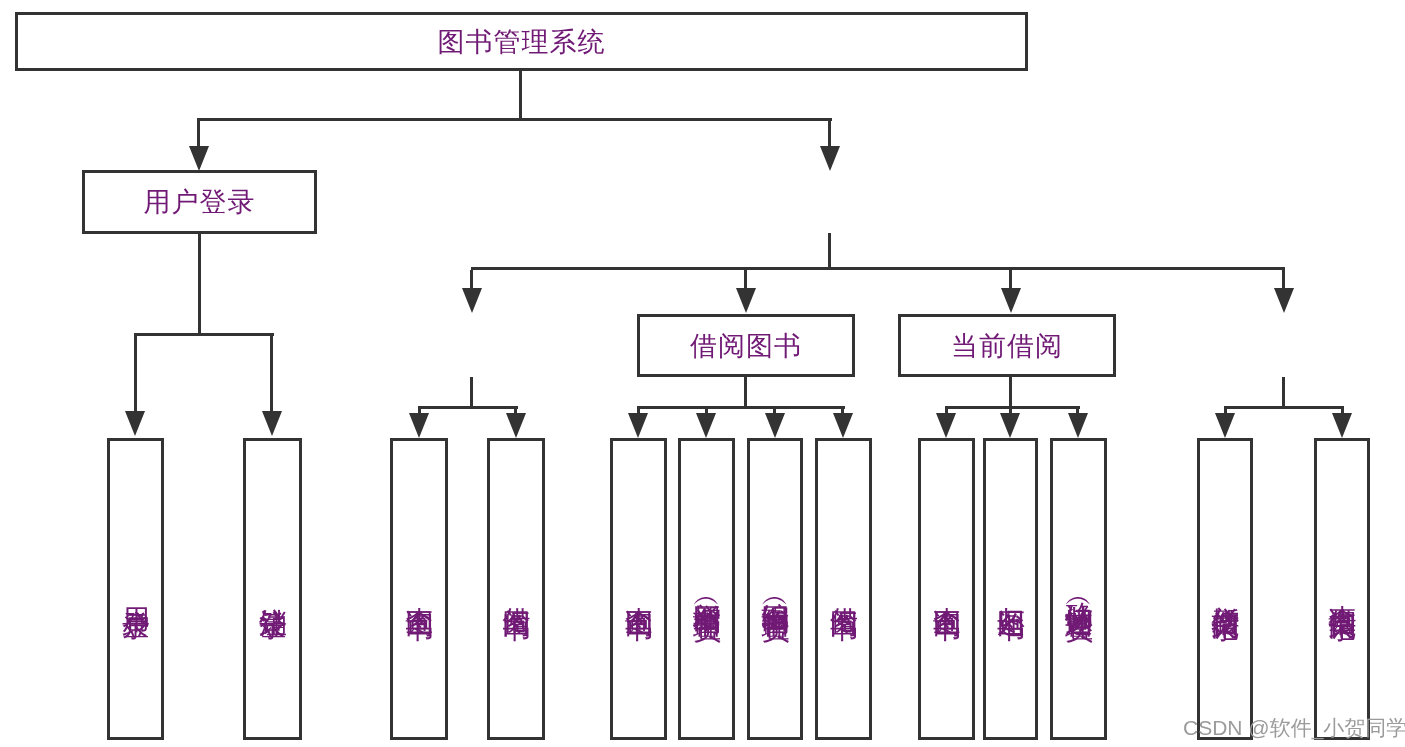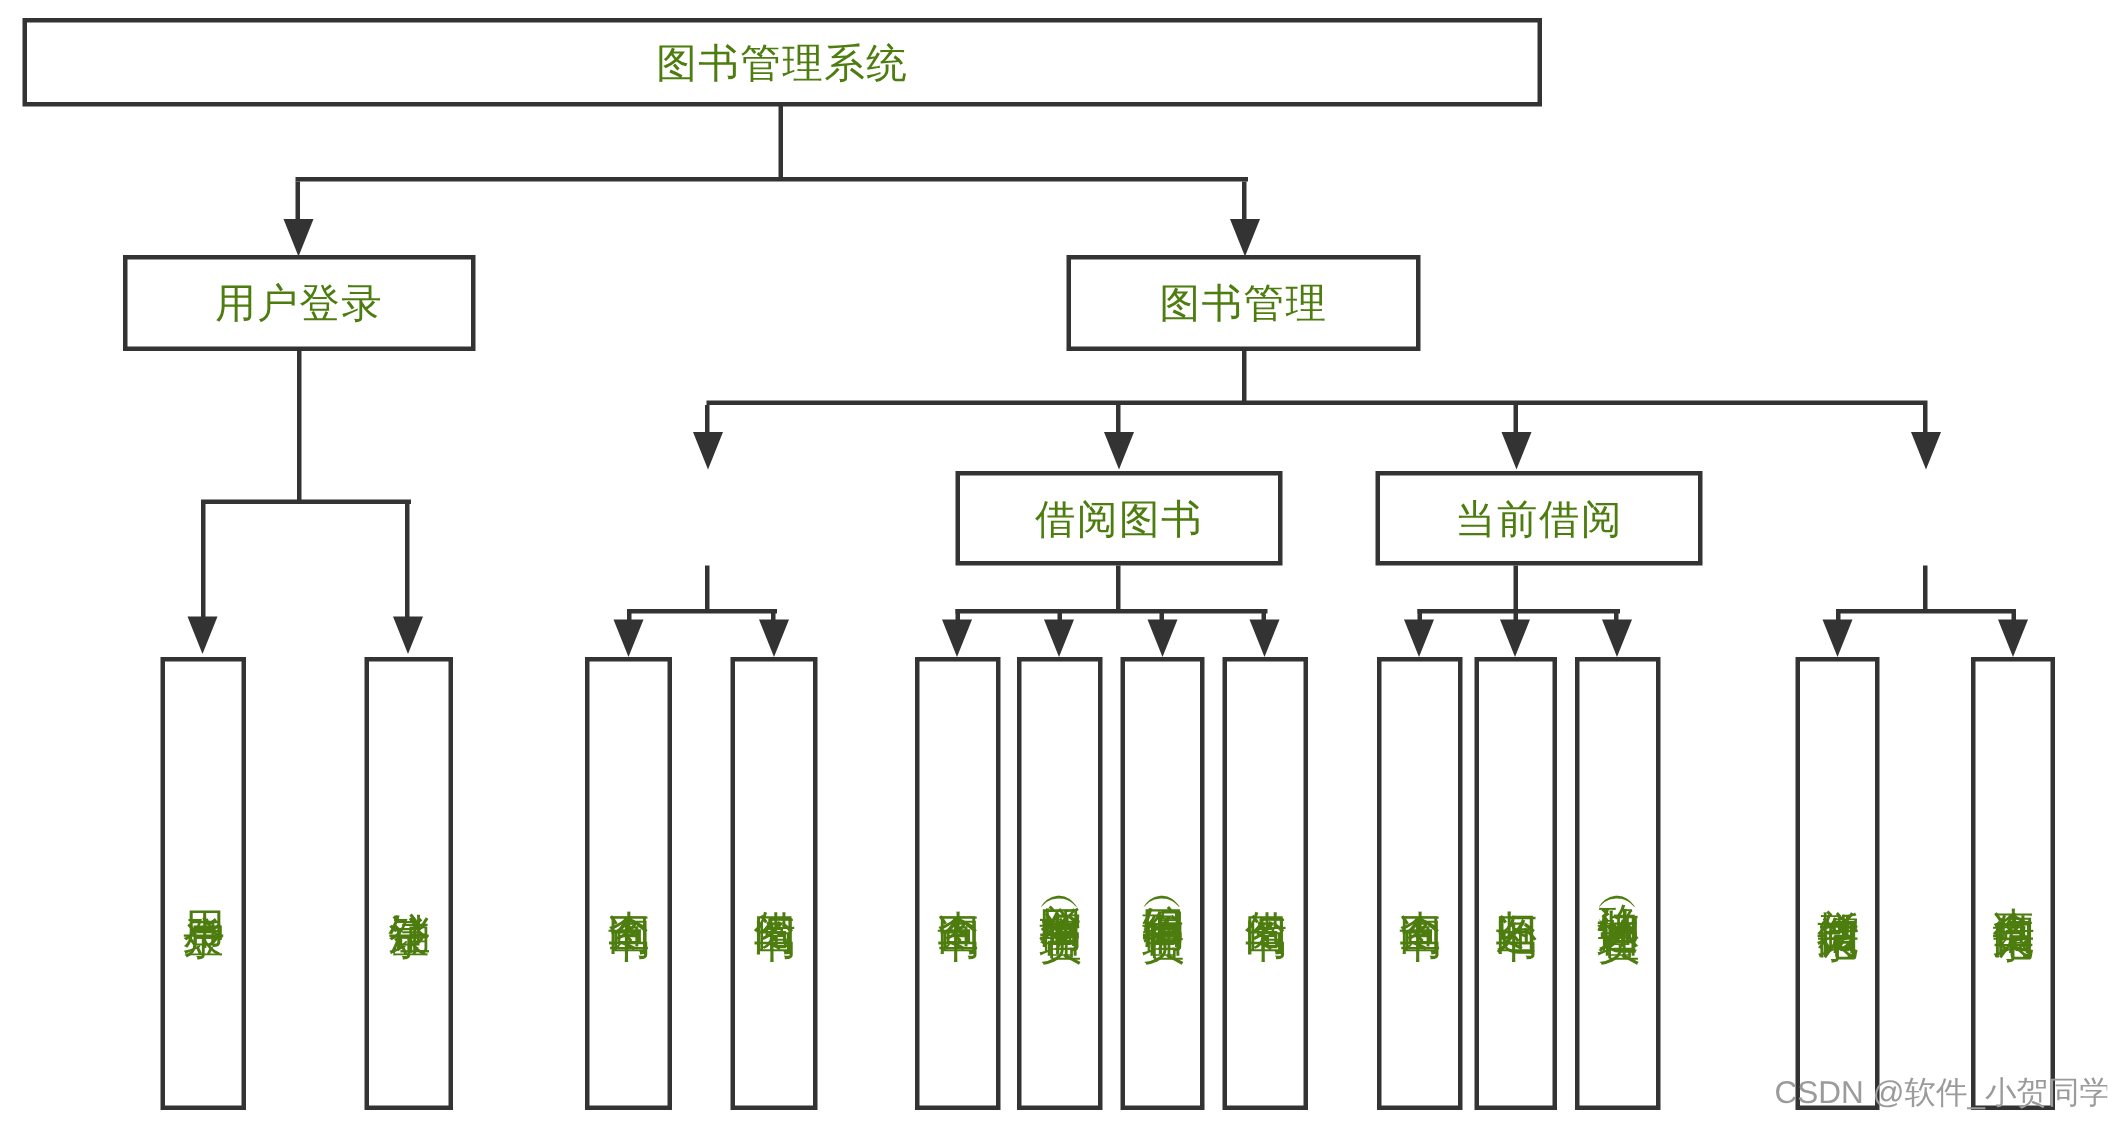--- a/index.html
+++ b/index.html
@@ -9,21 +9,21 @@
     background:#ffffff;
     font-family:"Liberation Sans","DejaVu Sans",sans-serif;
     overflow:hidden;
   }
   .box {
     position:absolute;
     border:3px solid #333333;
     background:#ffffff;
     box-sizing:border-box;
     display:flex; align-items:center; justify-content:center;
-    color:#4d7c0f;
+    color:#701a75;
   }
   .hlabel { font-size:27px; letter-spacing:1px; white-space:nowrap; }
   .vbox {
     writing-mode:vertical-rl;
     text-orientation:mixed;
     font-size:28px;
     letter-spacing:2px;
     line-height:1;
   }
   .line { position:absolute; background:#333333; }
@@ -50,42 +50,41 @@
   <div class="box hlabel" style="left:15px; top:12px; width:1013px; height:59px;">图书管理系统</div>
 
   <div class="line" style="left:519px; top:70px; width:3px; height:50px;"></div>
   <div class="line" style="left:197px; top:118px; width:635px; height:3px;"></div>
   <div class="line" style="left:197px; top:121px; width:3px; height:27px;"></div>
   <div class="arrow" style="left:189px; top:146px;"></div>
   <div class="line" style="left:828px; top:121px; width:3px; height:27px;"></div>
   <div class="arrow" style="left:820px; top:146px;"></div>
 
   <div class="box hlabel" style="left:82px; top:170px; width:235px; height:64px;">用户登录</div>
-  <div class="box hlabel" style="left:711px; top:170px; width:236px; height:64px;">图书管理</div>
 
   <div class="line" style="left:198px; top:233px; width:3px; height:102px;"></div>
   <div class="line" style="left:134px; top:333px; width:140px; height:3px;"></div>
   <div class="line" style="left:134px; top:336px; width:3px; height:76px;"></div>
   <div class="arrow" style="left:125px; top:411px;"></div>
   <div class="line" style="left:270px; top:336px; width:3px; height:76px;"></div>
   <div class="arrow" style="left:262px; top:411px;"></div>
 
   <div class="line" style="left:828px; top:233px; width:3px; height:36px;"></div>
   <div class="line" style="left:471px; top:267px; width:814px; height:3px;"></div>
   <div class="line" style="left:470px; top:270px; width:3px; height:18px;"></div>
   <div class="arrow" style="left:462px; top:288px;"></div>
   <div class="line" style="left:744px; top:270px; width:3px; height:18px;"></div>
   <div class="arrow" style="left:736px; top:288px;"></div>
   <div class="line" style="left:1009px; top:270px; width:3px; height:18px;"></div>
   <div class="arrow" style="left:1001px; top:288px;"></div>
   <div class="line" style="left:1282px; top:270px; width:3px; height:18px;"></div>
   <div class="arrow" style="left:1274px; top:288px;"></div>
 
   <div class="box hlabel" style="left:637px; top:314px; width:218px; height:63px;">借阅图书</div>
-  <div class="box hlabel" style="left:917px; top:314px; width:218px; height:63px;">当前借阅</div>
+  <div class="box hlabel" style="left:898px; top:314px; width:218px; height:63px;">当前借阅</div>
 
   <div class="line" style="left:470px; top:377px; width:3px; height:31px;"></div>
   <div class="line" style="left:418px; top:406px; width:100px; height:3px;"></div>
   <div class="line" style="left:418px; top:406px; width:3px; height:10px;"></div>
   <div class="arrow" style="left:409px; top:413px;"></div>
   <div class="line" style="left:514px; top:406px; width:3px; height:10px;"></div>
   <div class="arrow" style="left:506px; top:413px;"></div>
 
   <div class="line" style="left:744px; top:377px; width:3px; height:31px;"></div>
   <div class="line" style="left:637px; top:406px; width:208px; height:3px;"></div>

